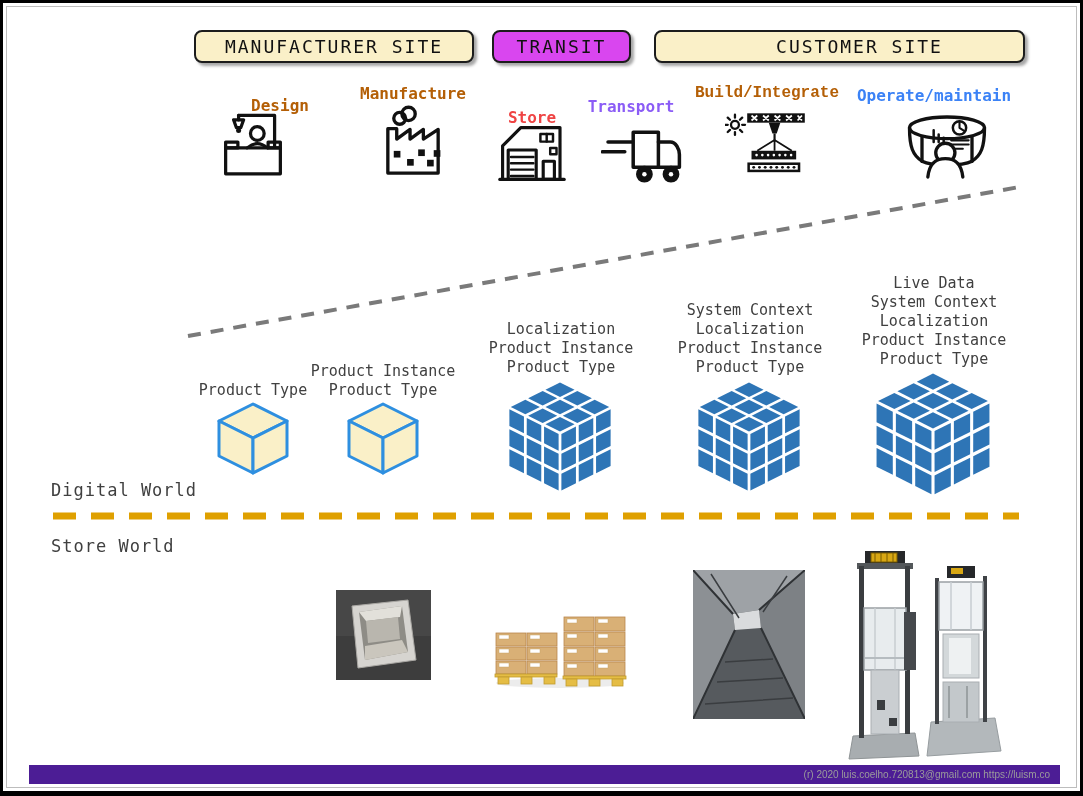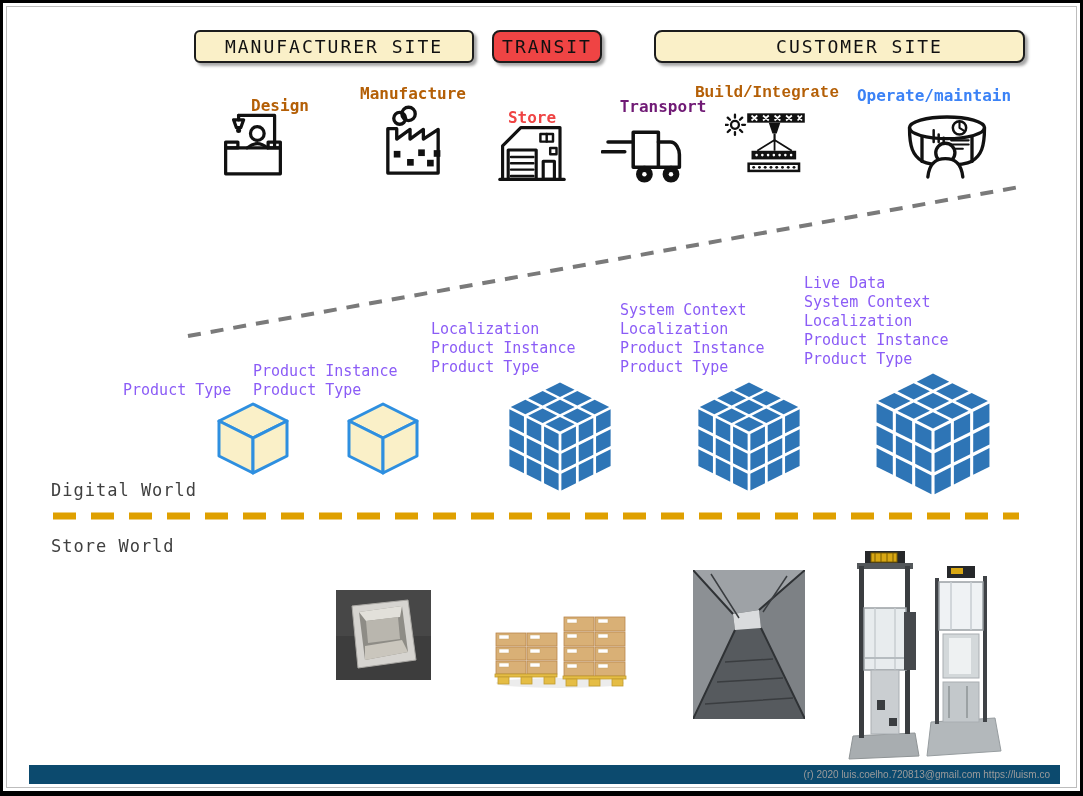--- a/index.html
+++ b/index.html
@@ -4,45 +4,45 @@
 <style>
 *{box-sizing:border-box;margin:0;padding:0}
 html,body{background:#fff}
 body{font-family:"DejaVu Sans Mono",monospace}
 .page{position:relative;width:1083px;height:796px;background:#fff;border:3px solid #000;border-bottom-width:5px;overflow:hidden}
 .frame-inner{position:absolute;inset:3px;border:1px solid #bdbdbd;pointer-events:none}
 .site-box{position:absolute;height:33px;line-height:29px;text-align:center;background:#FAF0C8;border:2px solid #1c1c1c;border-radius:8px;box-shadow:3px 3px 3px rgba(0,0,0,.35);font-size:18px;letter-spacing:2px;color:#111}
 .stage-label{position:absolute;transform:translateX(-50%);font-weight:bold;font-size:16px;color:#B45F06;white-space:nowrap}
 .icon{position:absolute;transform:translateX(-50%)}
 .world-label{position:absolute;font-size:17px;color:#404040;letter-spacing:1px}
-.cube-label{position:absolute;width:260px;text-align:left;font-size:15px;line-height:19px;color:#8b5cf6;white-space:nowrap}
+.cube-label{position:absolute;width:260px;text-align:center;font-size:15px;line-height:19px;color:#404040;white-space:nowrap}
 .cube{position:absolute}
 .overlay{position:absolute;left:0;top:0;pointer-events:none}
 .photo{position:absolute;font-size:0}
-.footer{position:absolute;left:26px;top:762px;width:1031px;height:19px;background:#0c4a6e;font-family:"Liberation Sans",sans-serif;font-size:10px;color:#9b9b9b;text-align:right;line-height:19px;padding-right:10px}
+.footer{position:absolute;left:26px;top:762px;width:1031px;height:19px;background:#4c1d95;font-family:"Liberation Sans",sans-serif;font-size:10px;color:#9b9b9b;text-align:right;line-height:19px;padding-right:10px}
 </style>
 </head>
 <body>
 
 <div class="page">
   <div class="frame-inner"></div>
 
   <svg class="overlay" width="1083" height="796">
     <line id="diag-line" x1="185" y1="333" x2="1022" y2="183" stroke="#7A7A7A" stroke-width="4" stroke-dasharray="13 10"></line>
     <line id="worlds-line" x1="50" y1="513" x2="1016" y2="513" stroke="#DFA000" stroke-width="7" stroke-dasharray="23 15"></line>
   </svg>
 
-  <div class="site-box" style="left: 191px; top: 27px; width: 280px; background: rgb(250, 240, 200); border-radius: 6px;">MANUFACTURER SITE</div>
-  <div class="site-box" style="left: 489px; top: 27px; width: 110px; background: #ef4444;">TRANSIT</div>
+  <div class="site-box" style="left: 191px; top: 27px; width: 280px; background: rgb(250, 240, 200);">MANUFACTURER SITE</div>
+  <div class="site-box" style="left: 489px; top: 27px; width: 139px; background: #d946ef;">TRANSIT</div>
   <div class="site-box" style="left: 651px; top: 27px; width: 371px; background: rgb(250, 240, 200); padding-left: 40px;">CUSTOMER SITE</div>
 
   <div class="stage-label" style="left: 250px; top: 93px; color: rgb(180, 95, 6); margin-left: 27px;">Design</div>
   <div class="stage-label" style="left: 410px; top: 81px; color: rgb(180, 95, 6);">Manufacture</div>
   <div class="stage-label" style="left: 529px; top: 81px; color: #ef4444; margin-top: 24px;">Store</div>
-  <div class="stage-label" style="left: 660px; top: 94px; color: #701a75;">Transport</div>
+  <div class="stage-label" style="left: 628px; top: 94px; color: #8b5cf6;">Transport</div>
   <div class="stage-label" style="left: 764px; top: 81px; color: rgb(180, 95, 6); font-family: Liberation Mono, monospace;">Build/Integrate</div>
   <div class="stage-label" style="left: 931px; top: 83px; color: #3b82f6;">Operate/maintain</div>
 
   <div class="icon" style="left:250px;top:103px">
     <svg width="72" height="78" viewBox="0 0 100 108">
       <g stroke="#111" stroke-width="4.5" fill="none" stroke-linecap="round" stroke-linejoin="round">
         <path d="M30 13 H80 V56"></path>
         <path d="M30 13 V19"></path>
         <path d="M23 19 H37 L33 30 H27 Z"></path>
         <circle cx="30" cy="34" r="3.5" fill="#111" stroke="none"></circle>

